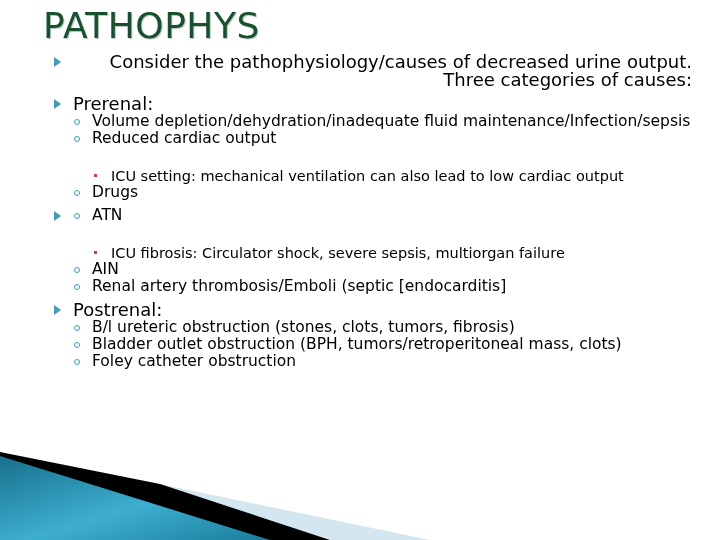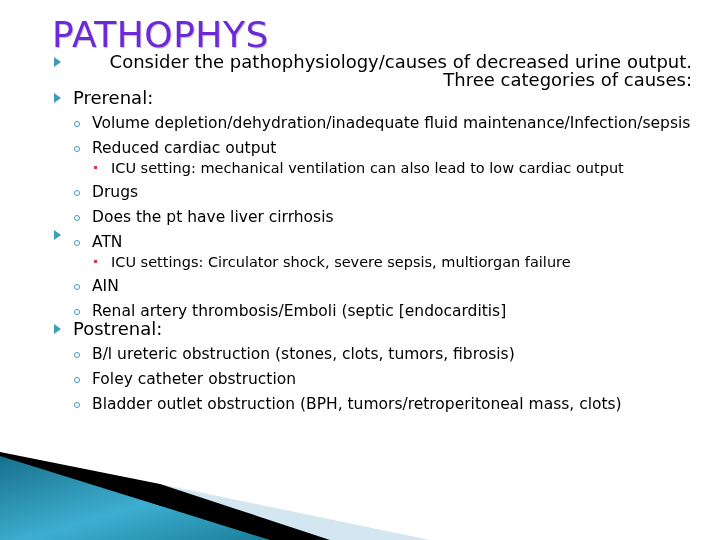--- a/index.html
+++ b/index.html
@@ -12,55 +12,56 @@
       height: 540px;
       position: relative;
       overflow: hidden;
       font-family: "DejaVu Sans", sans-serif;
       color: #000000;
     }
     .slide-title {
       position: absolute;
       left: 43px;
       top: 4px;
-      margin: 9px;
+      margin: 0;
       font-family: "DejaVu Sans", sans-serif;
       font-weight: normal;
       font-size: 36px;
       letter-spacing: 0.5px;
-      color: #6d28d9;
+      color: #14532d;
       text-shadow: 1px 1px 1px rgba(0,0,0,0.25);
       line-height: 44px;
     }
     .content {
       position: absolute;
       left: 52px;
       top: 53px;
       width: 640px;
     }
     .item {
       position: relative;
     }
     .l1 {
       padding-left: 21px;
       font-size: 18px;
       line-height: 18px;
+      margin-top: 6px;
     }
     .l1:first-child { margin-top: 0; text-align: right; }
     .l2 {
       padding-left: 40px;
       font-size: 15.5px;
       line-height: 17px;
-      margin-top: 8px;
+      margin-top: 0;
     }
     .l3 {
       padding-left: 59px;
       font-size: 14.5px;
       line-height: 16px;
-      margin-top: 3px;
+      margin-top: 21px;
     }
     .bullet {
       position: absolute;
       top: 0;
     }
     .l1 .bullet {
       left: 2px;
       top: 4px;
       width: 0;
       height: 0;
@@ -128,52 +129,48 @@
     <span>Reduced cardiac output</span>
   </div>
   <div class="item l3">
     <span class="bullet"></span>
     <span>ICU setting: mechanical ventilation can also lead to low cardiac output</span>
   </div>
   <div class="item l2">
     <span class="bullet"></span>
     <span>Drugs</span>
   </div>
-  <div class="item l2">
-    <span class="bullet"></span>
-    <span>Does the pt have liver cirrhosis</span>
-  </div>
   <div class="item l1">
     <span class="bullet"></span>
   </div>
   <div class="item l2">
     <span class="bullet"></span>
     <span>ATN</span>
   </div>
   <div class="item l3">
     <span class="bullet"></span>
-    <span>ICU settings: Circulator shock, severe sepsis, multiorgan failure</span>
+    <span>ICU fibrosis: Circulator shock, severe sepsis, multiorgan failure</span>
   </div>
   <div class="item l2">
     <span class="bullet"></span>
     <span>AIN</span>
   </div>
   <div class="item l2">
     <span class="bullet"></span>
     <span>Renal artery thrombosis/Emboli (septic [endocarditis]</span>
   </div>
   <div class="item l1">
     <span class="bullet"></span>
     <span>Postrenal:</span>
   </div>
   <div class="item l2">
     <span class="bullet"></span>
     <span>B/l ureteric obstruction (stones, clots, tumors, fibrosis)</span>
   </div>
   <div class="item l2">
     <span class="bullet"></span>
-    <span>Foley catheter obstruction</span>
+    <span>Bladder outlet obstruction (BPH, tumors/retroperitoneal mass, clots)</span>
   </div>
   <div class="item l2">
     <span class="bullet"></span>
-    <span>Bladder outlet obstruction (BPH, tumors/retroperitoneal mass, clots)</span>
+    <span>Foley catheter obstruction</span>
   </div>
 </div>
 
 </body></html>

